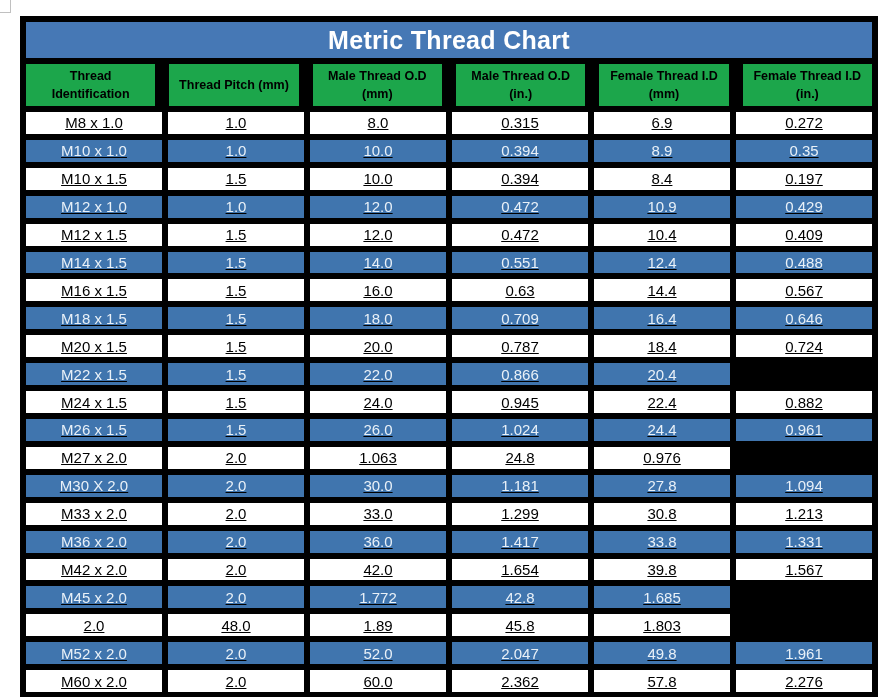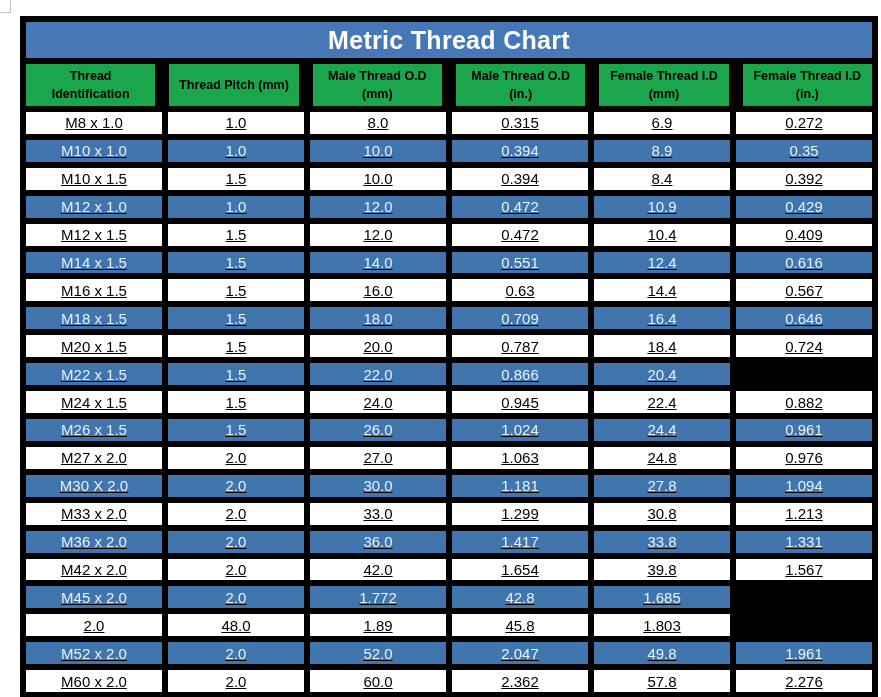--- a/index.html
+++ b/index.html
@@ -79,21 +79,21 @@
         <div class="cell">0.394</div>
         <div class="cell">8.9</div>
         <div class="cell">0.35</div>
       </div>
       <div class="data-row">
         <div class="cell">M10 x 1.5</div>
         <div class="cell">1.5</div>
         <div class="cell">10.0</div>
         <div class="cell">0.394</div>
         <div class="cell">8.4</div>
-        <div class="cell">0.392</div>
+        <div class="cell">0.197</div>
       </div>
       <div class="data-row highlight">
         <div class="cell">M12 x 1.0</div>
         <div class="cell">1.0</div>
         <div class="cell">12.0</div>
         <div class="cell">0.472</div>
         <div class="cell">10.9</div>
         <div class="cell">0.429</div>
       </div>
       <div class="data-row">
@@ -103,21 +103,21 @@
         <div class="cell">0.472</div>
         <div class="cell">10.4</div>
         <div class="cell">0.409</div>
       </div>
       <div class="data-row highlight">
         <div class="cell">M14 x 1.5</div>
         <div class="cell">1.5</div>
         <div class="cell">14.0</div>
         <div class="cell">0.551</div>
         <div class="cell">12.4</div>
-        <div class="cell">0.616</div>
+        <div class="cell">0.488</div>
       </div>
       <div class="data-row">
         <div class="cell">M16 x 1.5</div>
         <div class="cell">1.5</div>
         <div class="cell">16.0</div>
         <div class="cell">0.63</div>
         <div class="cell">14.4</div>
         <div class="cell">0.567</div>
       </div>
       <div class="data-row highlight">
@@ -155,21 +155,20 @@
         <div class="cell">M26 x 1.5</div>
         <div class="cell">1.5</div>
         <div class="cell">26.0</div>
         <div class="cell">1.024</div>
         <div class="cell">24.4</div>
         <div class="cell">0.961</div>
       </div>
       <div class="data-row">
         <div class="cell">M27 x 2.0</div>
         <div class="cell">2.0</div>
-        <div class="cell">27.0</div>
         <div class="cell">1.063</div>
         <div class="cell">24.8</div>
         <div class="cell">0.976</div>
       </div>
       <div class="data-row highlight">
         <div class="cell">M30 X 2.0</div>
         <div class="cell">2.0</div>
         <div class="cell">30.0</div>
         <div class="cell">1.181</div>
         <div class="cell">27.8</div>

